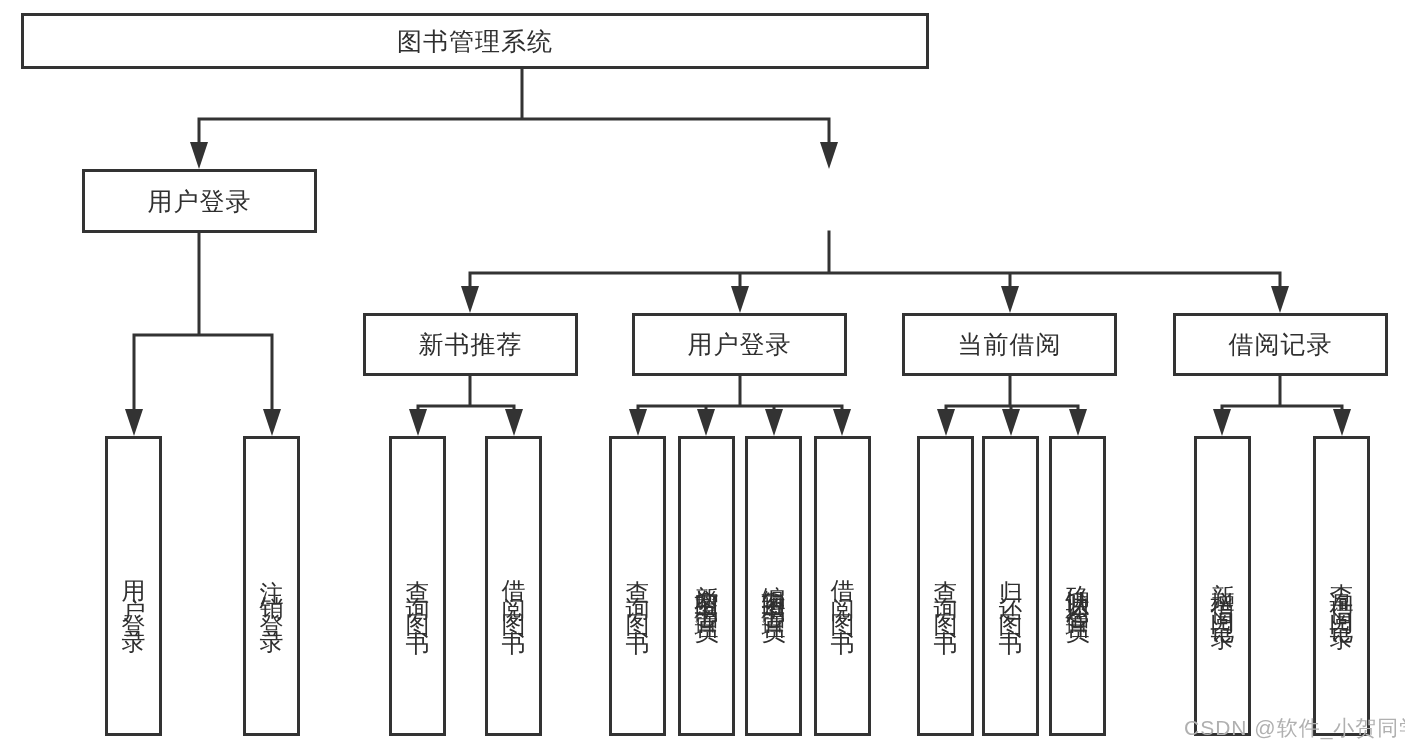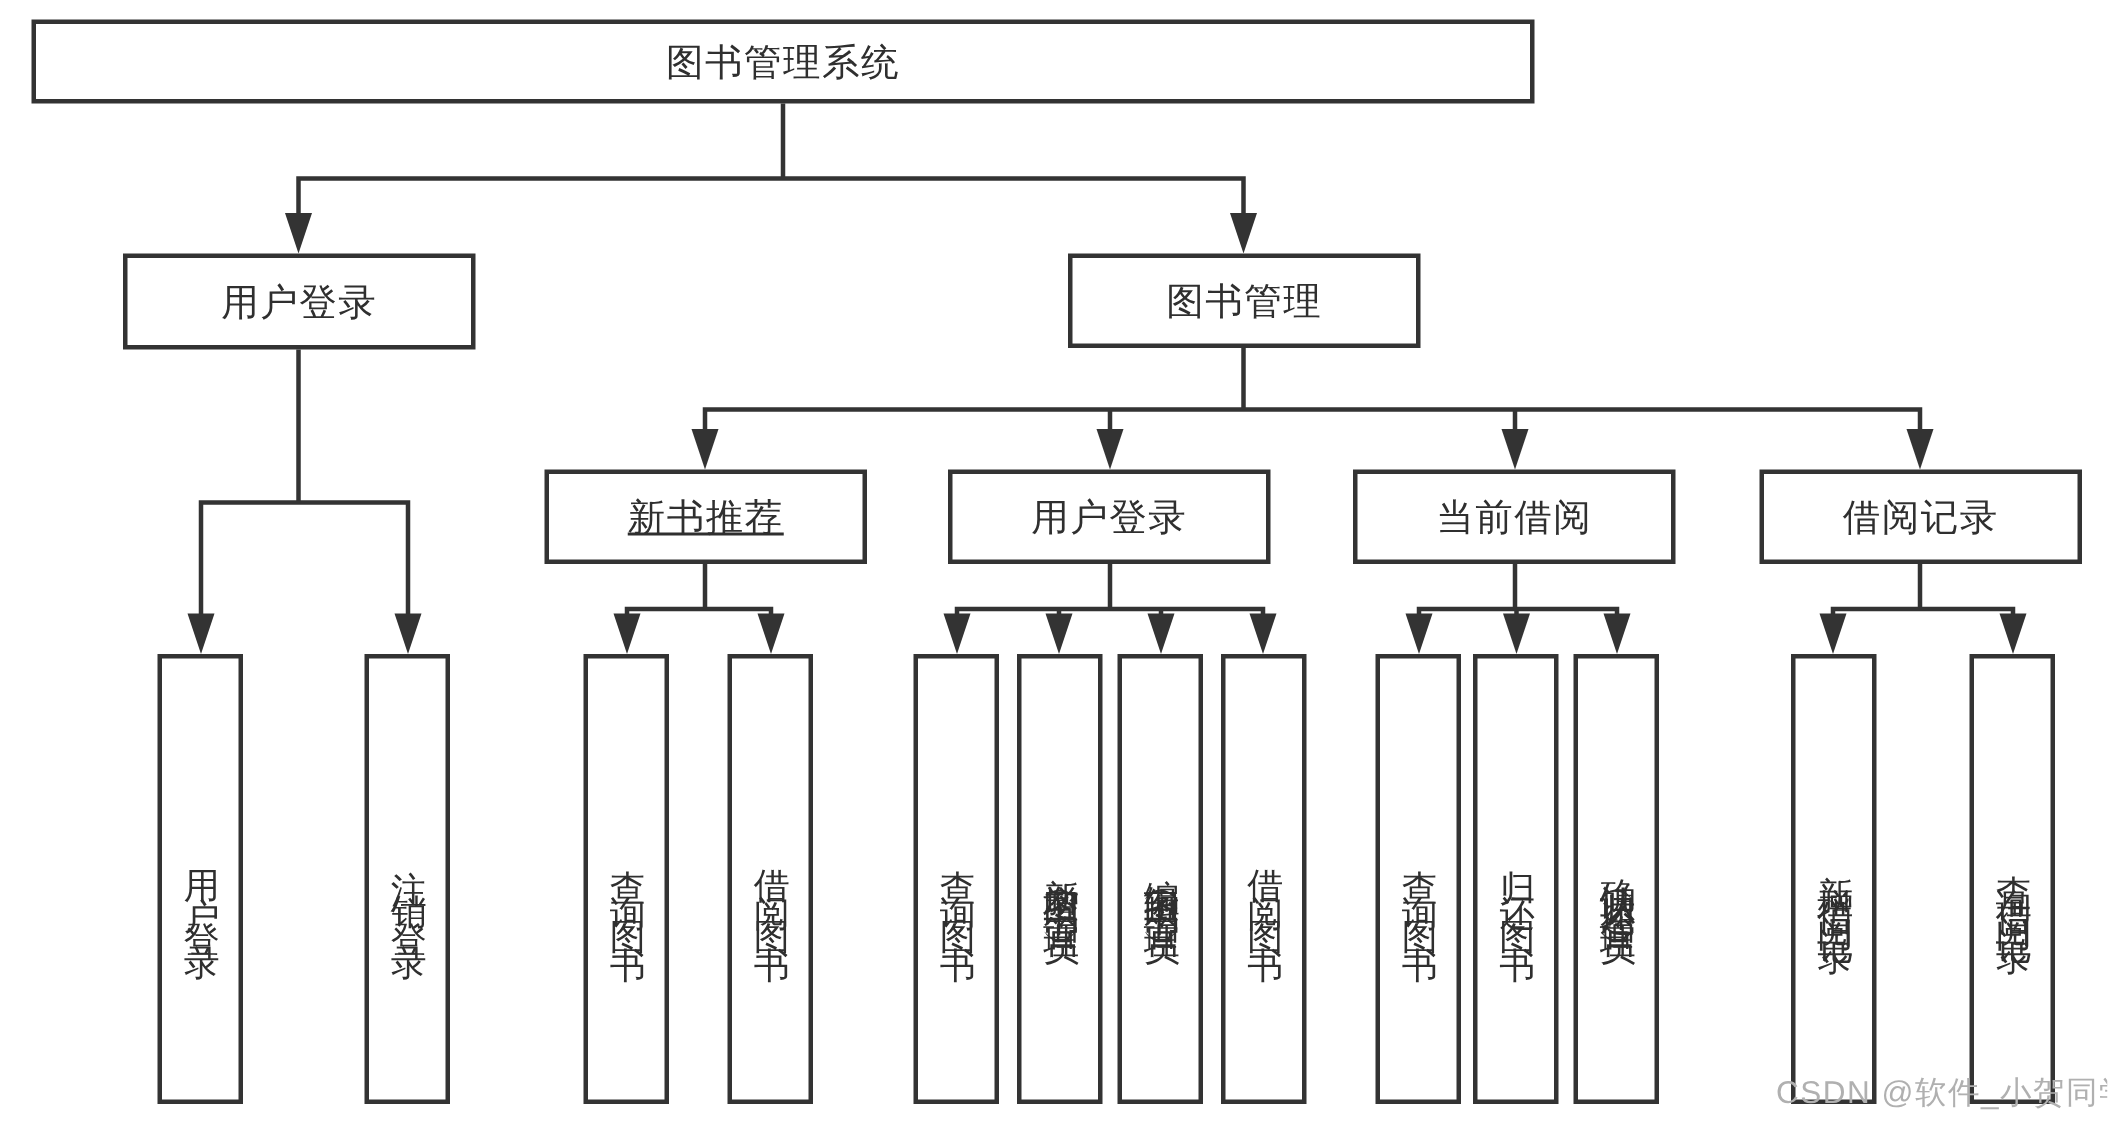--- a/index.html
+++ b/index.html
@@ -26,21 +26,21 @@
     align-items: center;
     justify-content: center;
     color: #2f2f2f;
     z-index: 2;
   }
   .hlabel {
     font-size: 25px;
     letter-spacing: 1px;
     white-space: nowrap;
   }
-  .root-box   { left: 21px;  top: 13px;  width: 1002px; height: 56px; justify-content: center; }
+  .root-box   { left: 21px;  top: 13px;  width: 908px; height: 56px; justify-content: center; }
   .lvl2       { top: 169px;  height: 64px; width: 235px; }
   .lvl3       { top: 313px;  height: 63px; width: 215px; }
   .leaf       { top: 436px;  height: 300px; width: 57px; }
   .vtext {
     writing-mode: vertical-rl;
     text-orientation: mixed;
     font-size: 24px;
     line-height: 1;
   }
   .loose  { letter-spacing: 17px; margin-bottom: -17px; }
@@ -102,25 +102,22 @@
     </g>
   </svg>
 
   <div class="node root-box">
     <span class="hlabel">图书管理系统</span>
   </div>
 
   <div class="node lvl2" style="left:82px;">
     <span class="hlabel">用户登录</span>
   </div>
-  <div class="node lvl2" style="left:712px; height:63px;">
-    <span class="hlabel">图书管理</span>
-  </div>
 
-  <div class="node lvl3" style="left:363px;text-decoration:underline;">
+  <div class="node lvl3" style="left:363px;">
     <span class="hlabel">新书推荐</span>
   </div>
   <div class="node lvl3" style="left:632px;">
     <span class="hlabel">用户登录</span>
   </div>
   <div class="node lvl3" style="left:902px;">
     <span class="hlabel">当前借阅</span>
   </div>
   <div class="node lvl3" style="left:1173px;">
     <span class="hlabel">借阅记录</span>

